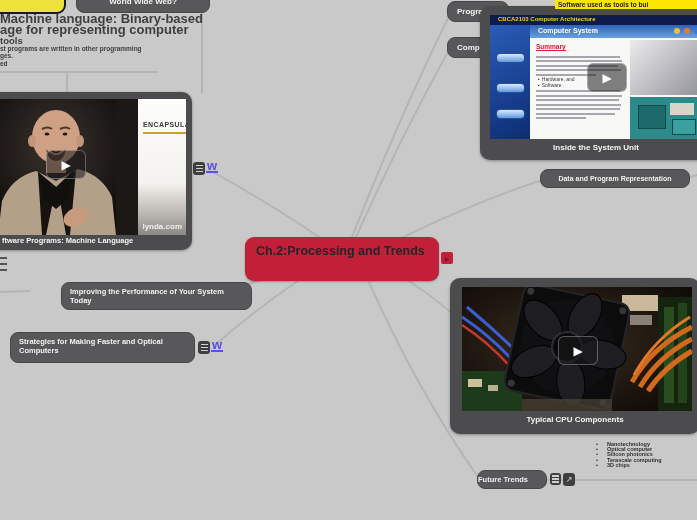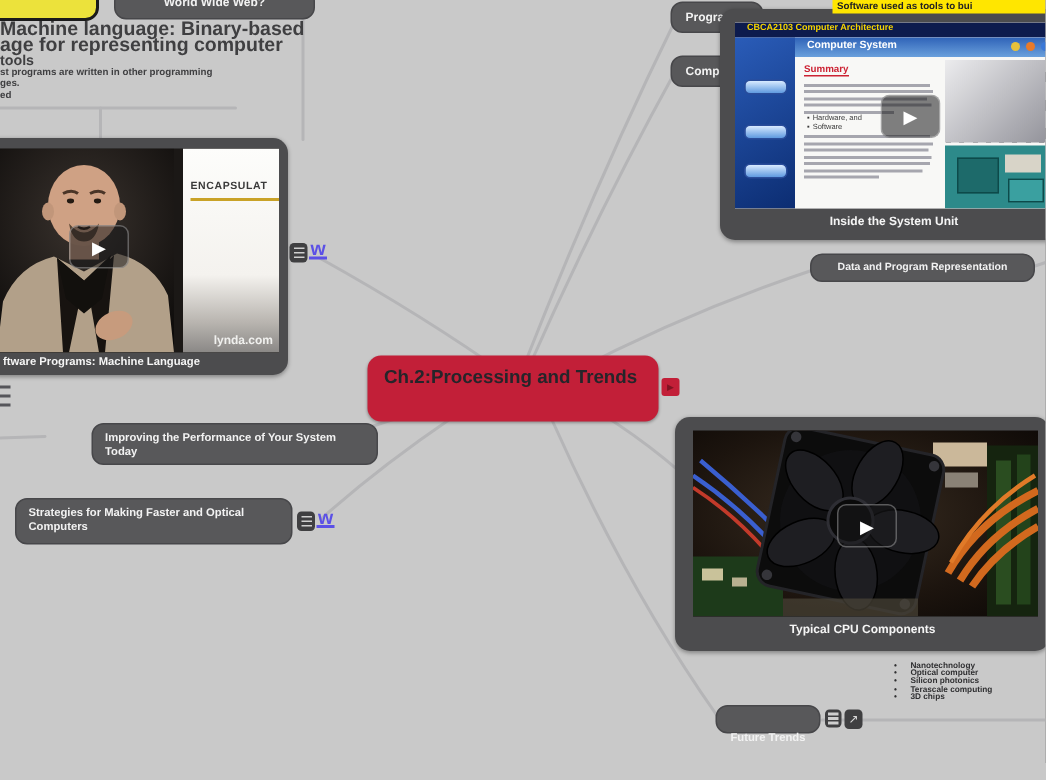--- a/index.html
+++ b/index.html
@@ -84,21 +84,21 @@
         <ellipse cx="36" cy="42" rx="4" ry="6" fill="#c1967a"></ellipse>
         <ellipse cx="84" cy="42" rx="4" ry="6" fill="#c1967a"></ellipse>
         <path d="M46,30 q6,-3 10,0" stroke="#4a3527" stroke-width="2" fill="none"></path>
         <path d="M64,30 q6,-3 10,0" stroke="#4a3527" stroke-width="2" fill="none"></path>
         <ellipse cx="51" cy="35" rx="2.4" ry="1.6" fill="#241a12"></ellipse>
         <ellipse cx="69" cy="35" rx="2.4" ry="1.6" fill="#241a12"></ellipse>
         <path d="M50,50 q10,12 20,0 q-2,12 -10,12 q-8,0 -10,-12" fill="#5a4433"></path>
         <path d="M56,52 q4,3 8,0" stroke="#2a1c12" stroke-width="1.5" fill="none"></path>
         <ellipse cx="80" cy="118" rx="13" ry="9" fill="#c79b7d" transform="rotate(-25 80 118)"></ellipse>
       </svg>
-      <div style="position:absolute;right:0;top:0;width:64px;height:136px;
+      <div style="position:absolute;right:0;top:0;width:48px;height:136px;
                   background:linear-gradient(#fdfdfb 0%,#f4f2ee 62%,#b9b5b0 85%,#8a8886 100%);">
         <div style="position:absolute;left:5px;top:22px;font-size:7px;font-weight:bold;color:#3a3a3a;letter-spacing:.4px;">ENCAPSULAT</div>
         <div style="position:absolute;left:5px;top:33px;width:64px;height:2px;background:#c9a227;"></div>
         <div style="position:absolute;right:4px;bottom:4px;font-size:8px;color:#f0f0ee;font-weight:bold;">lynda.com</div>
       </div>
       <div class="play" style="left:50px;top:51px;">
         <span>▶</span>
       </div>
     </div>
     <div class="caption" style="left:12px;top:144px;width:auto;text-align:left;font-size:7.5px;">ftware Programs: Machine Language</div>
@@ -256,21 +256,21 @@
         <rect x="60" y="112" width="90" height="12" fill="#4a4438" opacity=".7"></rect>
       </svg>
       <div class="play" style="left:96px;top:49px;">
         <span>▶</span>
       </div>
     </div>
     <div class="caption" style="top:137px;">Typical CPU Components</div>
   </div>
 
   <div class="node" style="left:477px;top:470px;width:70px;height:19px;">
-    <div class="txt" style="padding:16px 0 0;text-align:center;font-size:7.5px;">Future Trends</div>
+    <div class="txt" style="padding:4px 0 0;text-align:left;font-size:7.5px;">Future Trends</div>
   </div>
   <div class="hamburger" style="left:550px;top:473px;width:11px;height:12px;">
     <i></i>
       <i></i>
       <i></i>
     </div>
   <div class="linkicon" style="left:563px;top:473px;">
     <span>↗</span>
     </div>
 

